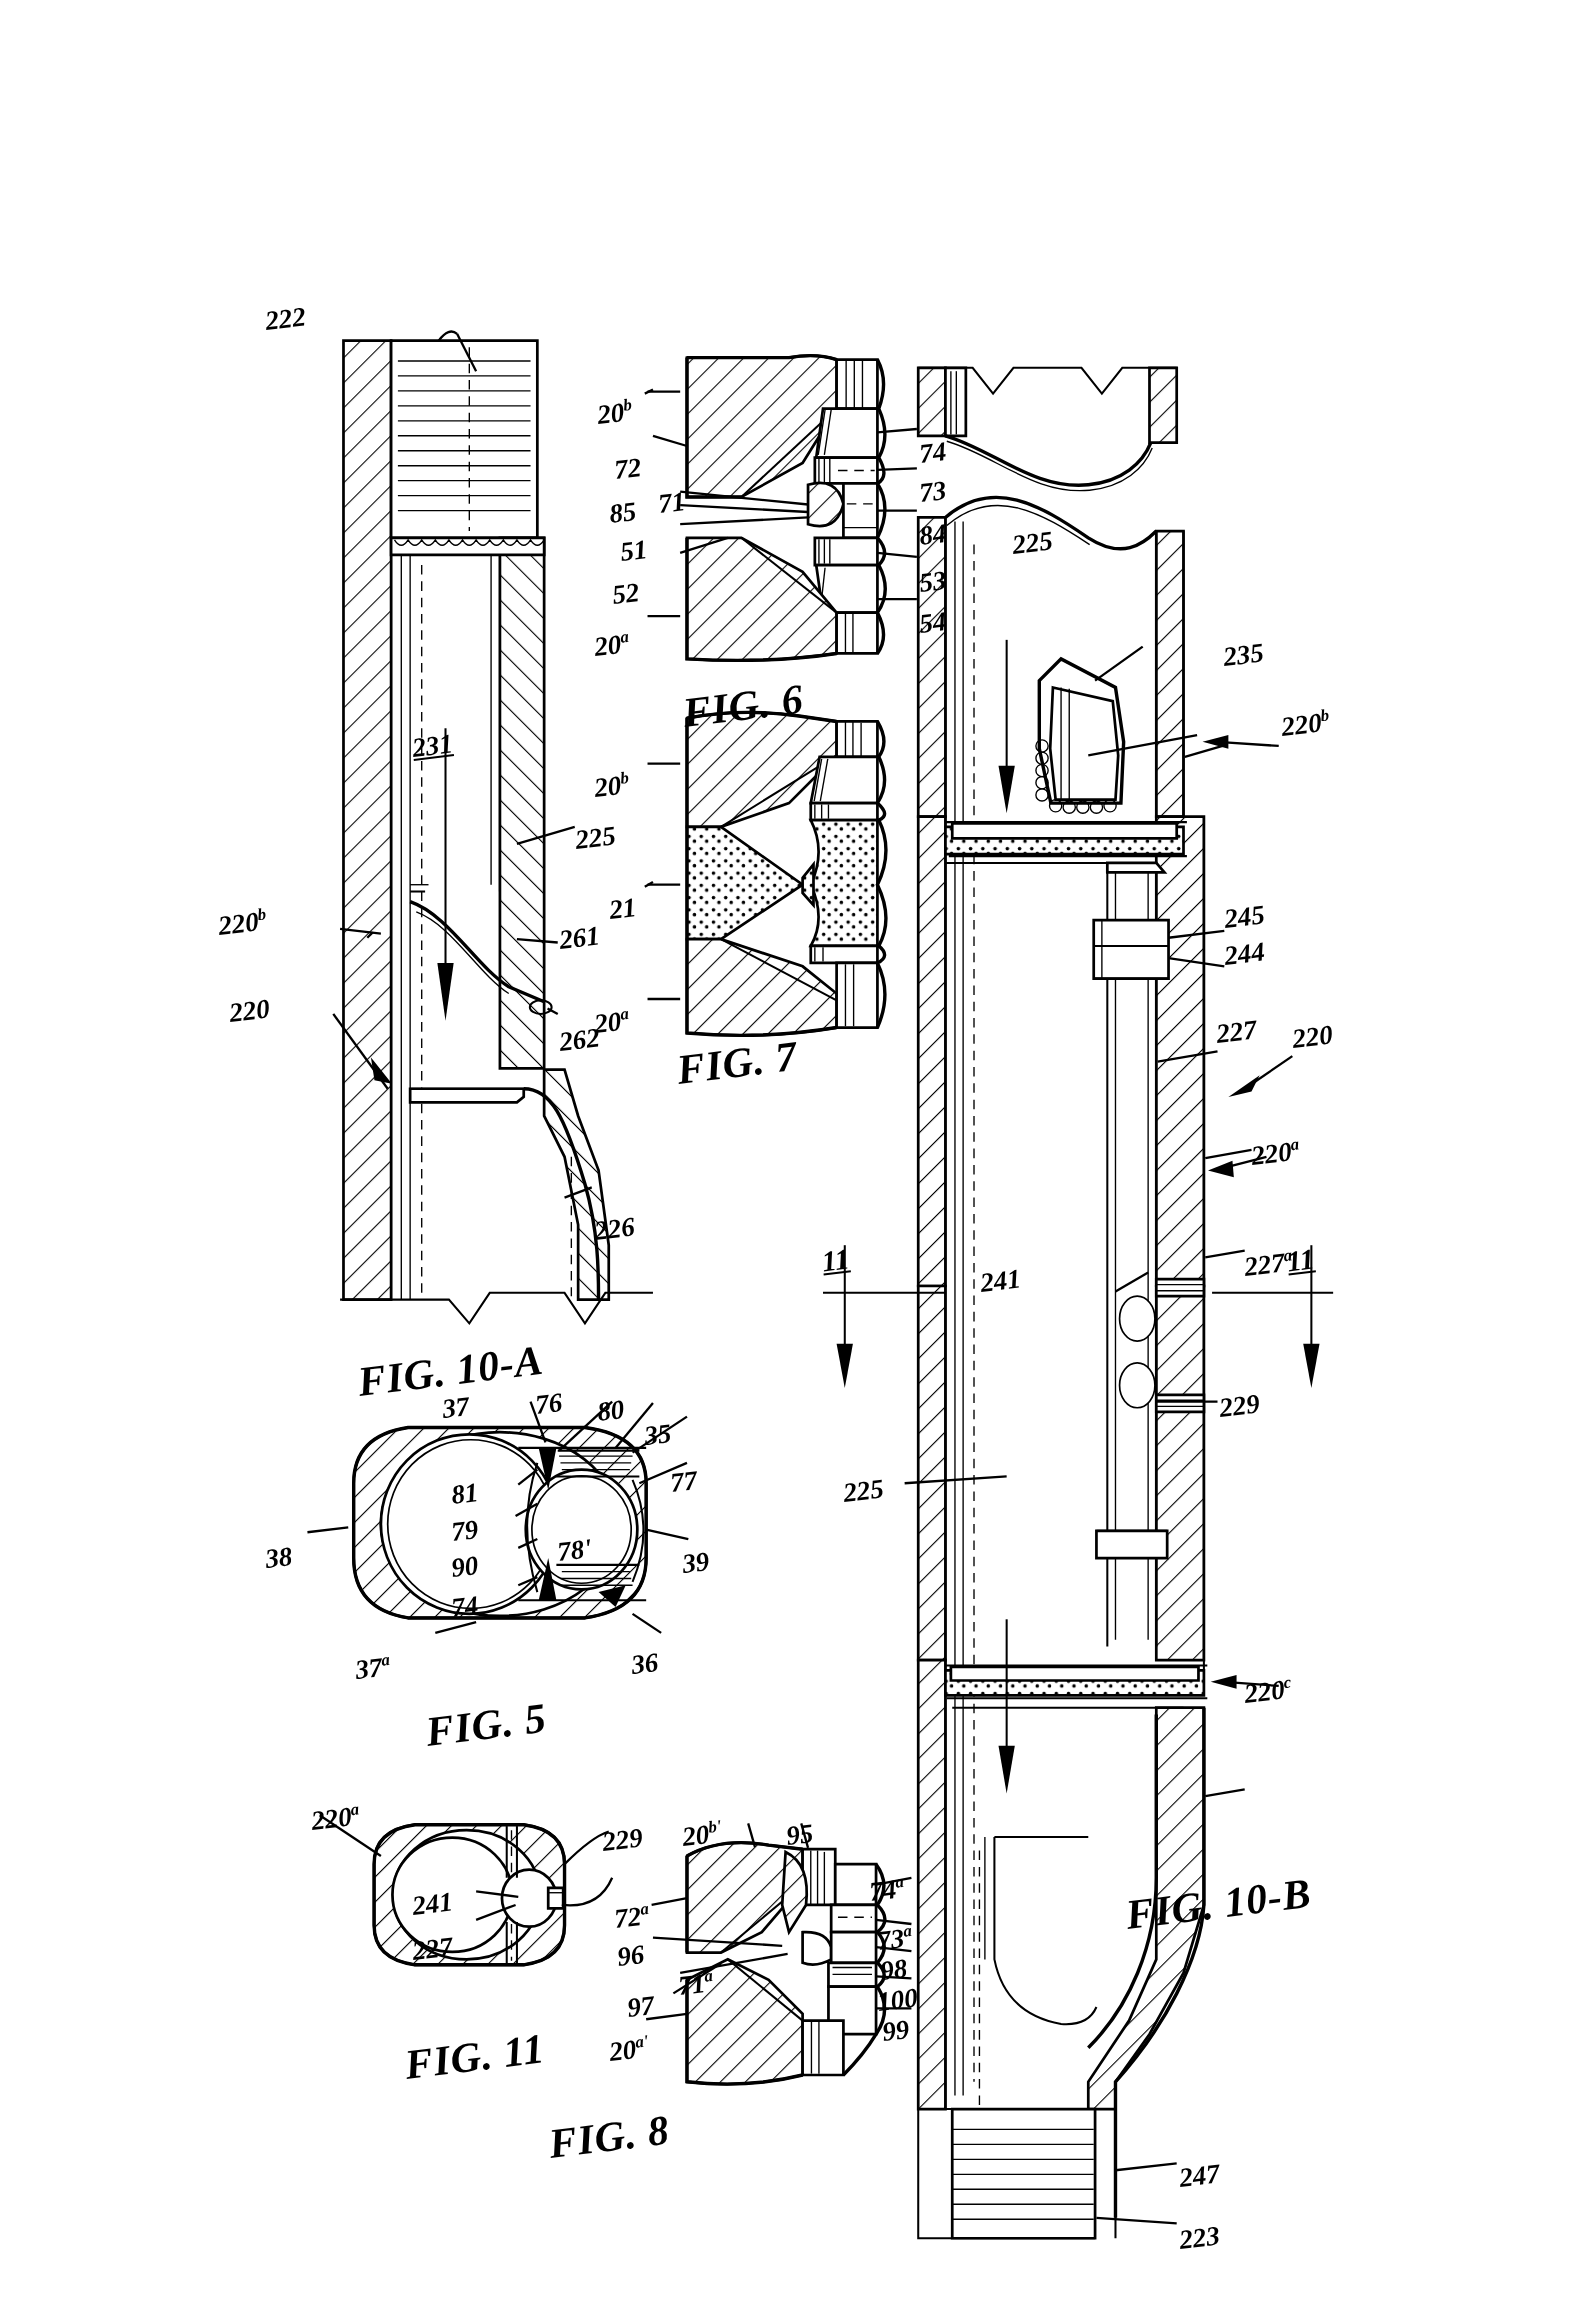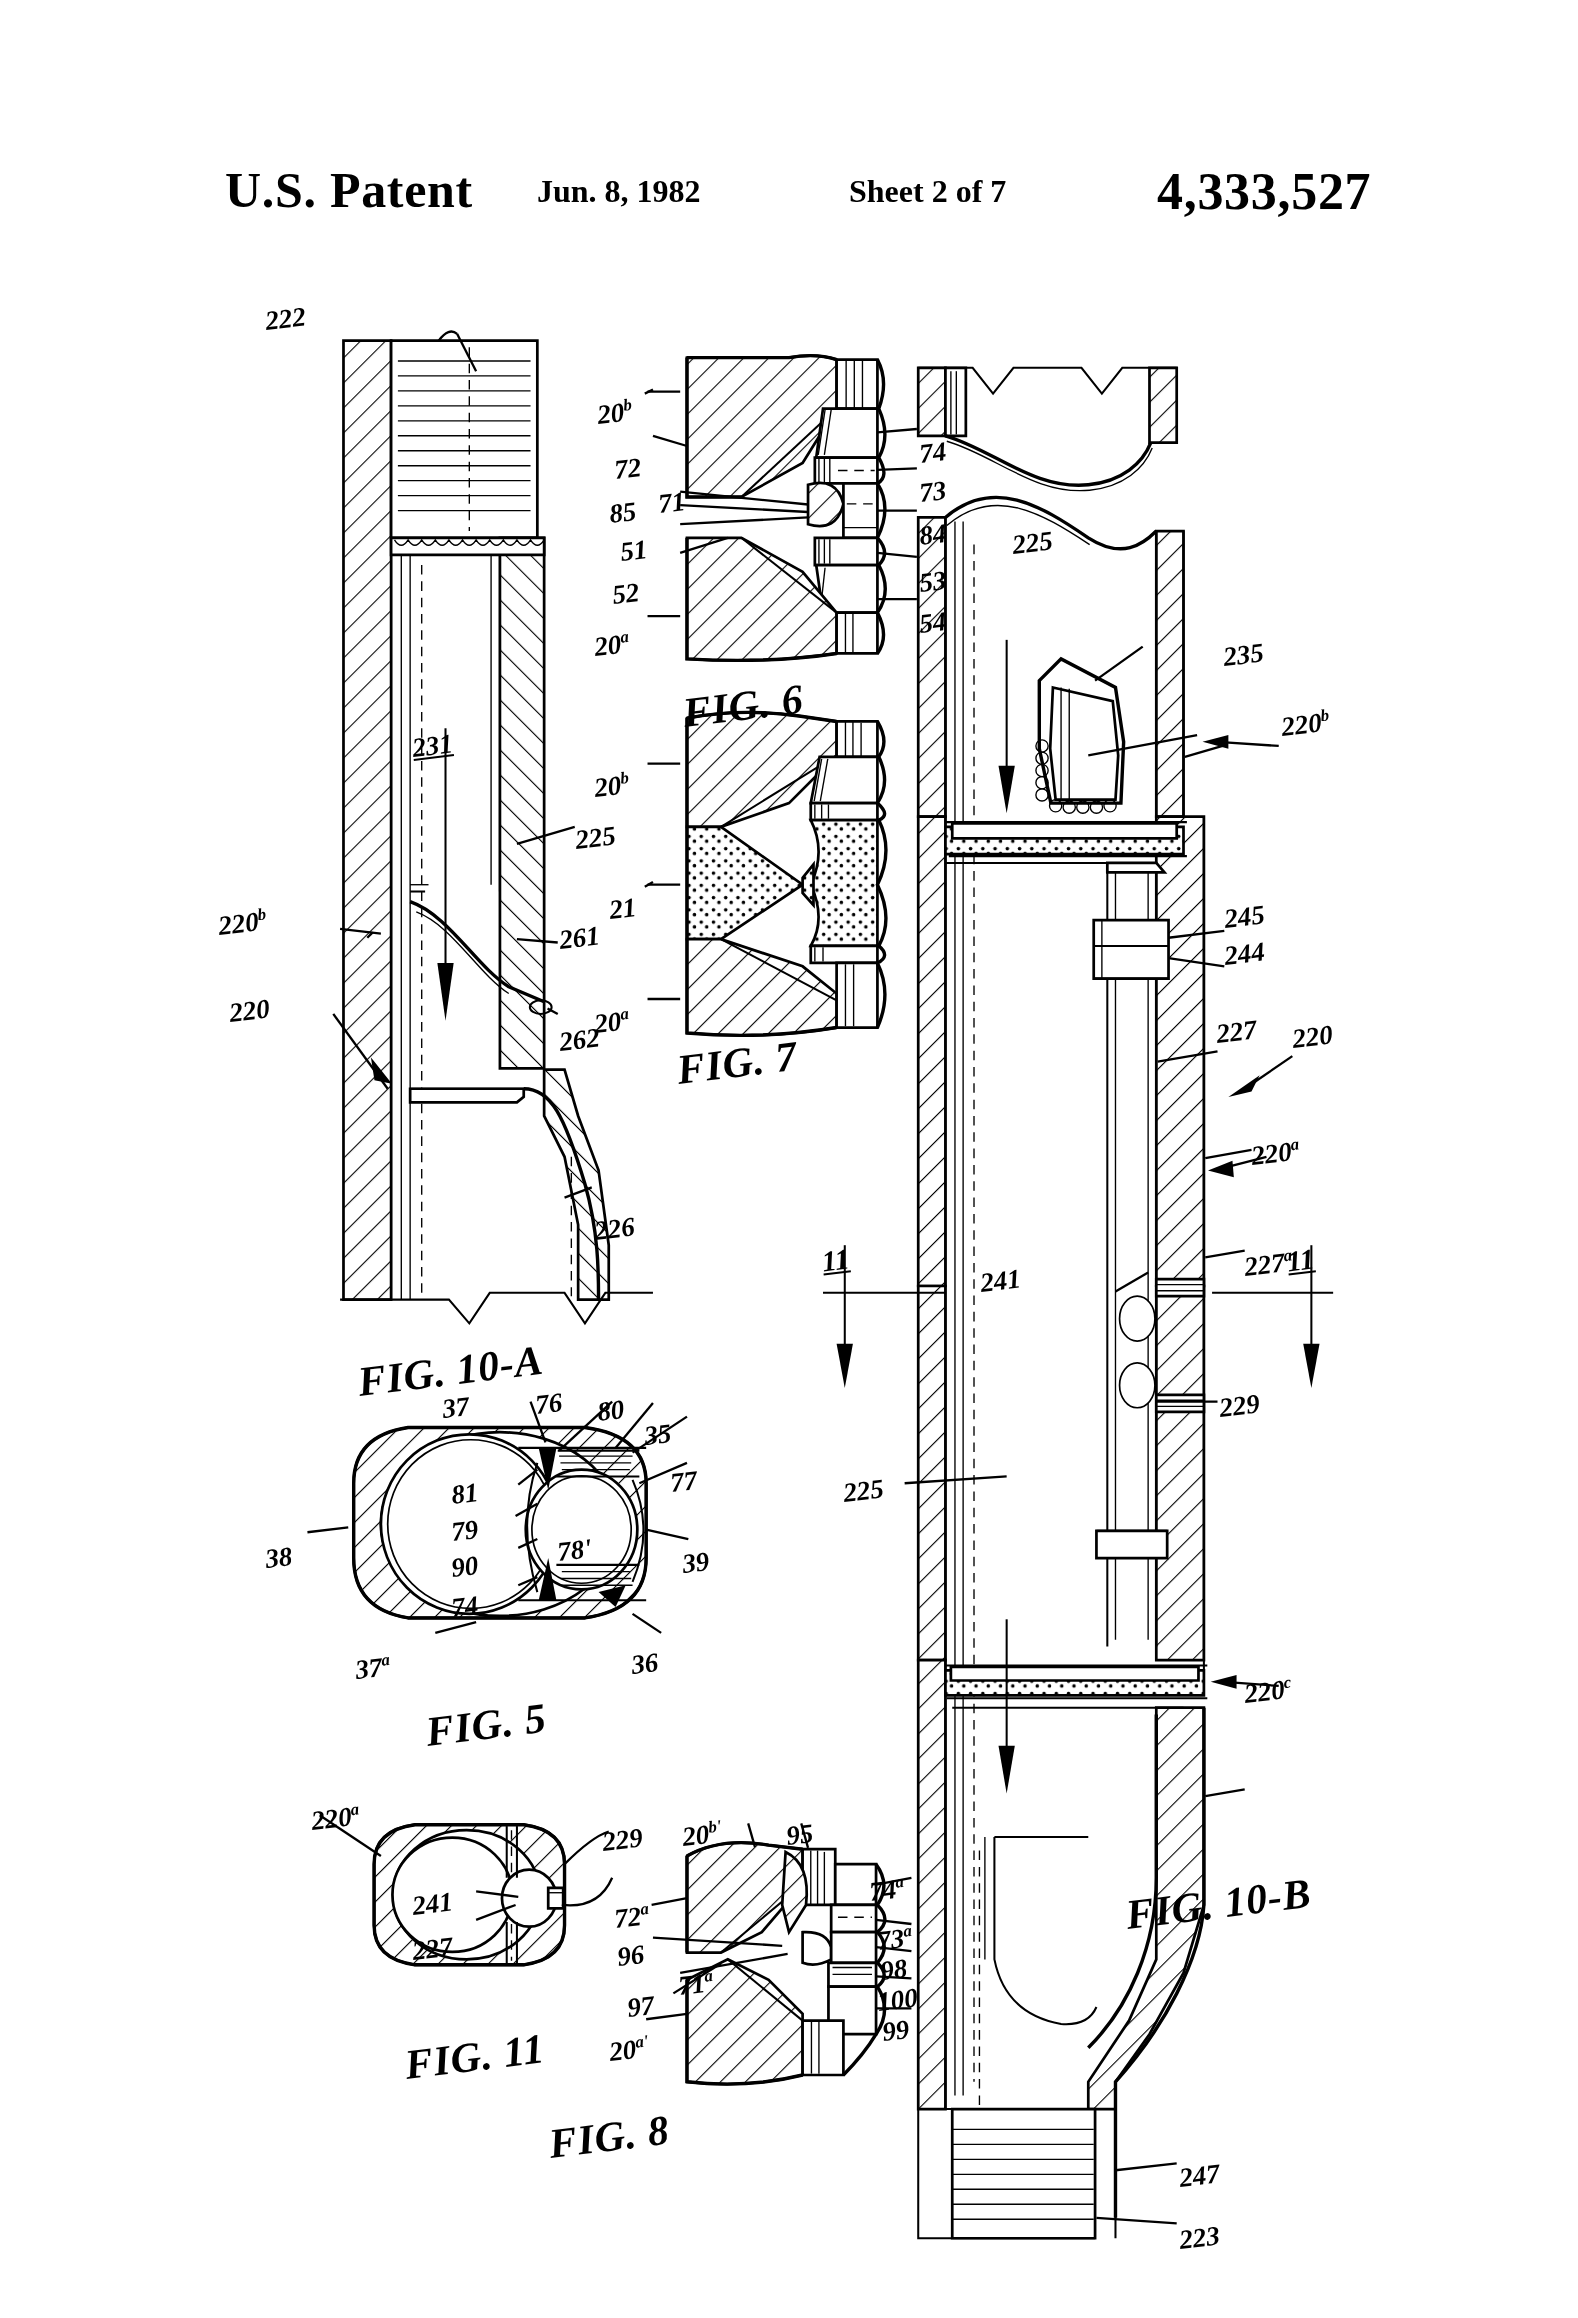--- a/index.html
+++ b/index.html
@@ -54,26 +54,20 @@
   .stipple{fill:url(#dots);stroke:#000;stroke-width:4;}
   .white{fill:#fff;stroke:#000;stroke-width:4;}
   .whiteT{fill:#fff;stroke:#000;stroke-width:2.5;}
   .solid{fill:#000;stroke:none;}
 </style>
 </head>
 <body>
 
 <div id="sheet">
 
-  <div class="hdr">
-    <div class="uspat">U.S. Patent</div>
-    <div class="date">Jun. 8, 1982</div>
-    <div class="sheet">Sheet 2 of 7</div>
-    <div class="num">4,333,527</div>
-  </div>
 
   <svg class="draw" viewBox="0 0 2320 3408">
     <defs>
       <pattern id="h45" width="26" height="26" patternUnits="userSpaceOnUse" patternTransform="rotate(45)">
         <rect width="26" height="26" fill="#fff"></rect>
         <line x1="0" y1="0" x2="0" y2="26" stroke="#000" stroke-width="3.2"></line>
       </pattern>
       <pattern id="h135" width="26" height="26" patternUnits="userSpaceOnUse" patternTransform="rotate(-45)">
         <rect width="26" height="26" fill="#fff"></rect>
         <line x1="0" y1="0" x2="0" y2="26" stroke="#000" stroke-width="3.2"></line>

